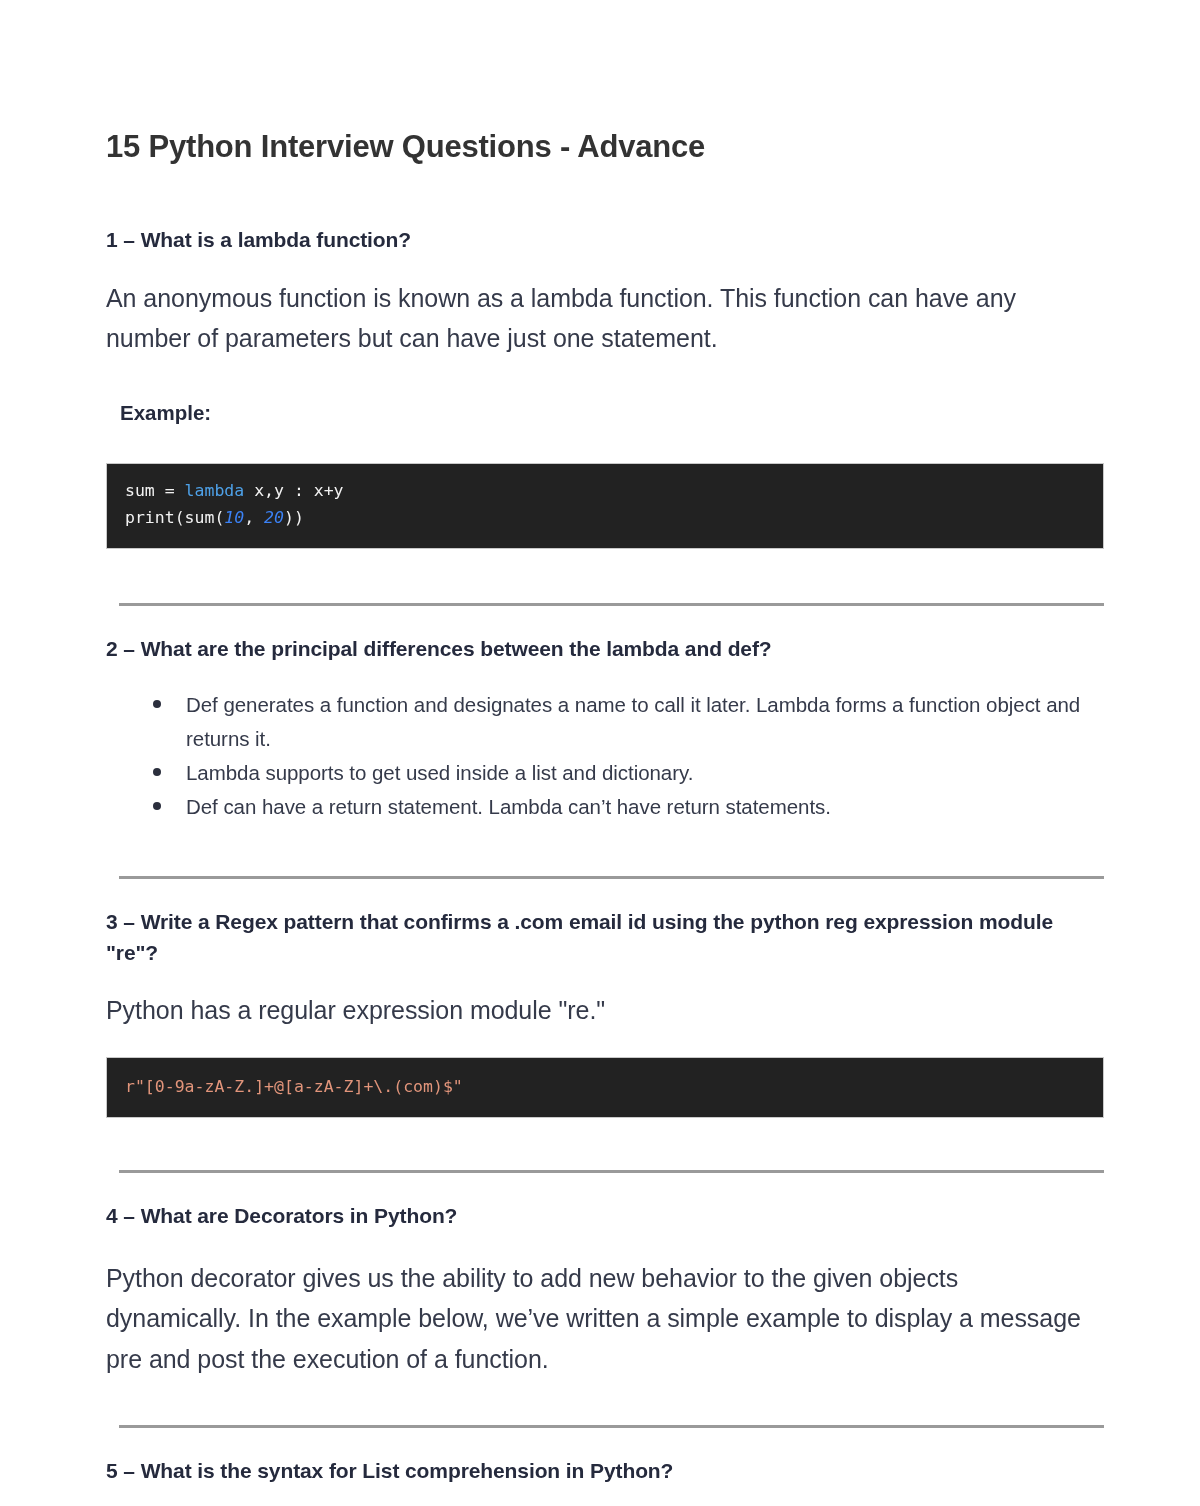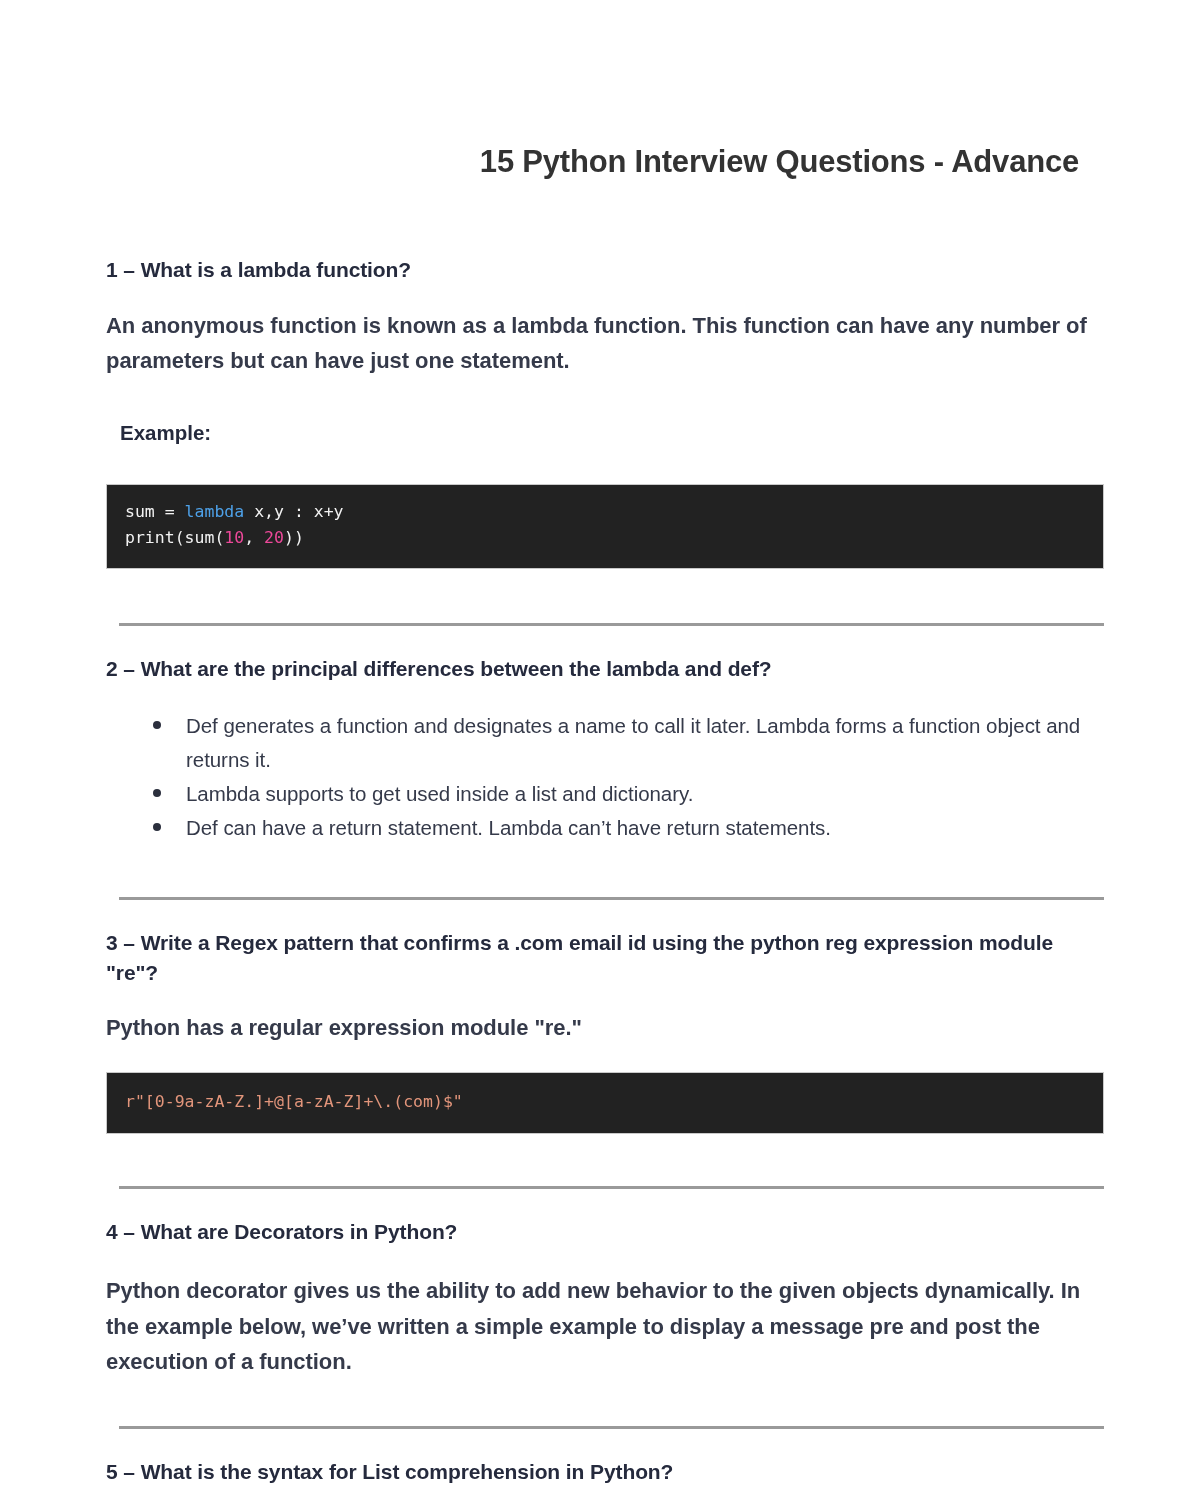--- a/index.html
+++ b/index.html
@@ -16,41 +16,41 @@
   }
   .page {
     position: relative;
     width: 1200px;
     height: 1506px;
     background: #ffffff;
     box-sizing: border-box;
     padding: 0 106px;
   }
   .doc-title {
-    text-align: right;
+    text-align: left;
     font-size: 31px;
     font-weight: bold;
     color: #333333;
     letter-spacing: -0.2px;
-    margin: 15px;
+    margin: 0;
     padding-top: 128px;
     padding-bottom: 0;
     line-height: 1.2;
   }
   .q-heading {
     font-size: 21px;
     font-weight: bold;
     color: #252a3d;
     line-height: 1.45;
     margin: 0;
     letter-spacing: -0.1px;
   }
   .body-text {
-    font-size: 22px;
-    font-weight: bold;
+    font-size: 25px;
+    font-weight: normal;
     color: #353a4a;
     line-height: 1.62;
     margin: 0;
     letter-spacing: -0.05px;
   }
   .sub-label {
     font-size: 20.5px;
     font-weight: bold;
     color: #252a3d;
     margin: 14px;
@@ -96,21 +96,21 @@
     color: #f2f2f2;
     padding: 14px 18px 16px 18px;
     width: 998px;
     white-space: pre;
     overflow: hidden;
   }
   .code-block.single {
     padding: 16px 18px 17px 18px;
   }
   .tok-kw { color: #4ea1e8; }
-  .tok-num { color: #ec4899; }
+  .tok-num { color: #3b82f6; font-style: italic; }
   .tok-str { color: #e2957b; }
   .tok-plain { color: #f2f2f2; margin-top: 14px; }
 
   .sp-title-gap { height: 60px; }
   .sp-a { height: 22px; }
   .sp-b { height: 21px; }
   .sp-c { height: 25px; }
   .sp-d { height: 54px; }
   .sp-e { height: 28px; }
   .sp-f { height: 24px; }

